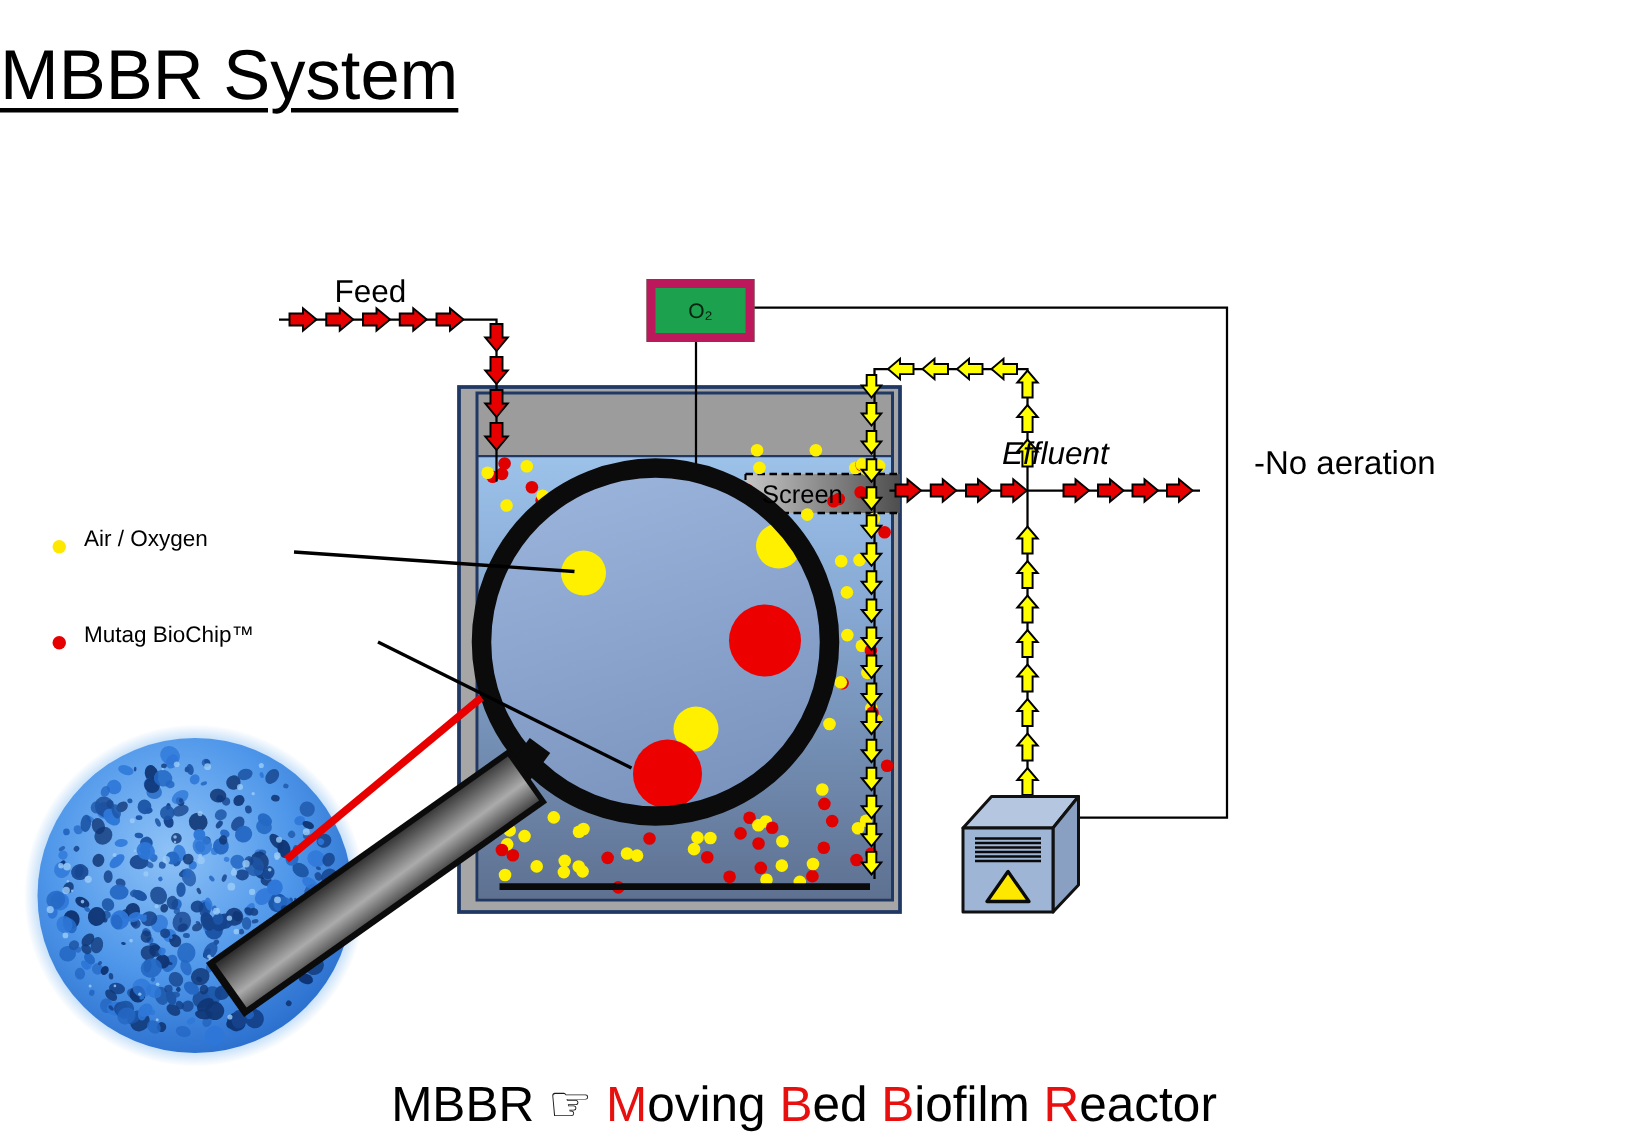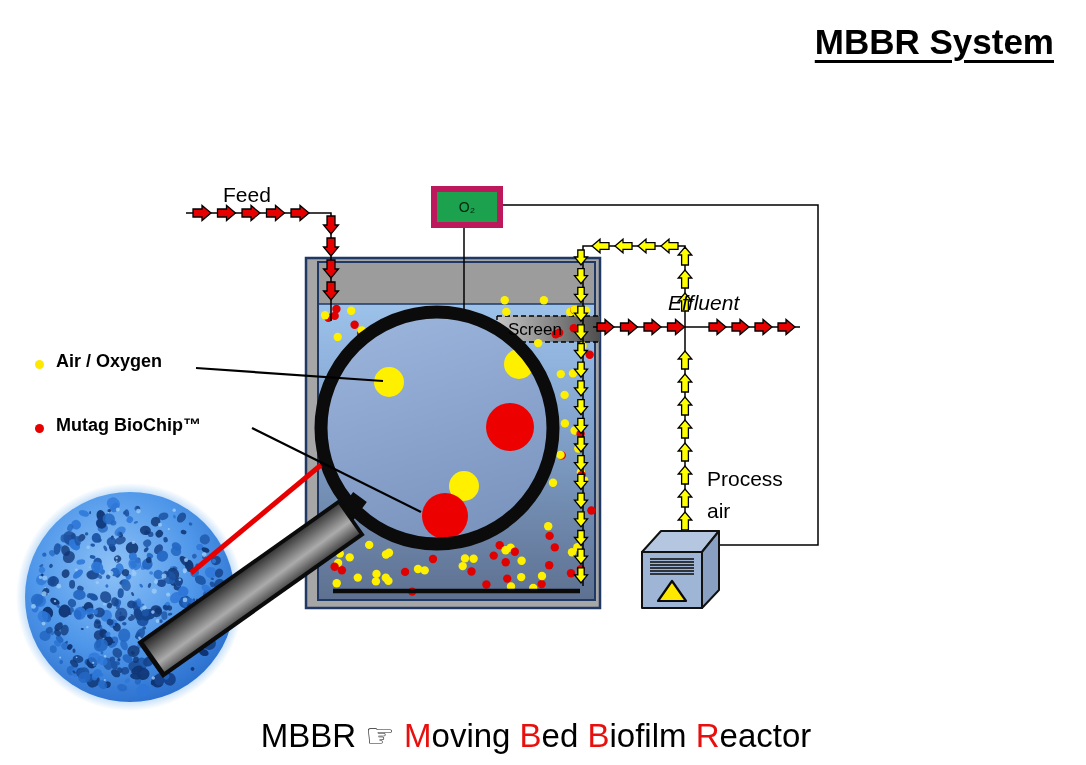--- a/index.html
+++ b/index.html
@@ -1,29 +1,29 @@
 <!DOCTYPE html>
 <html><head>
 <meta charset="utf-8">
 <style>
   html,body{margin:0;padding:0;background:#fff;}
   #canvas{position:relative;width:1086px;height:765px;background:#ffffff;overflow:hidden;
           font-family:"Liberation Sans", sans-serif;color:#000;}
   #diagram{position:absolute;left:0;top:0;z-index:1;}
   .txt{position:absolute;z-index:3;white-space:nowrap;}
-  .page-title{left:0;top:22px;width:1054px;text-align:right;font-size:35px;font-weight:bold;
+  .page-title{left:0;top:22px;width:1054px;text-align:left;font-size:47px;font-weight:normal;
               text-decoration:underline;text-decoration-thickness:3px;text-underline-offset:6px;}
   .feed{left:223px;top:183px;font-size:21px;}
   .effluent{left:668px;top:291px;font-size:21px;font-style:italic;}
   .process-air{left:707px;top:463px;font-size:21px;line-height:32px;}
   .notes{left:836px;top:291px;font-size:22px;line-height:36px;}
   .screen-lbl{left:508px;top:320px;font-size:17px;}
   .legend-row{position:absolute;z-index:3;}
   .bullet{position:absolute;width:9px;height:9px;border-radius:50%;}
-  .legend-label{position:absolute;font-size:18px;white-space:nowrap;font-weight:bold;}
+  .legend-label{position:absolute;font-size:15px;white-space:nowrap;}
   .o2-box{position:absolute;left:431px;top:186px;width:60px;height:30px;z-index:3;
           border:6px solid #be185d;display:flex;align-items:center;justify-content:center;
           font-size:14px;color:#05240f;}
   .footer{left:150px;top:716px;width:772px;text-align:center;font-size:33px;}
 </style>
 </head>
 <body>
 
 <div id="canvas">
 
@@ -679,26 +679,23 @@
       </g>
       <polygon points="658,601 686,601 672,581" fill="#FFE800" stroke="#0a0a0a" stroke-width="2.2"></polygon>
     </g>
   </svg>
 
   <div class="txt page-title">MBBR System</div>
 
   <div class="txt feed">Feed</div>
   <div class="txt effluent">Effluent</div>
 
-  <div class="txt process-air">
-    <div>Process</div>
-    <div>air</div>
-  </div>
 
   <div class="txt notes">
+    <div>-No aeration</div>
   </div>
 
   <div class="legend-row">
     <span class="bullet" style="left: 35px; top: 360px; background-color: rgb(255, 232, 0);"></span>
     <span class="legend-label" style="left:56px;top:351px;">Air / Oxygen</span>
   </div>
   <div class="legend-row">
     <span class="bullet" style="left: 35px; top: 424px; background-color: rgb(230, 0, 0);"></span>
     <span class="legend-label" style="left:56px;top:415px;">Mutag BioChip™</span>
   </div>

